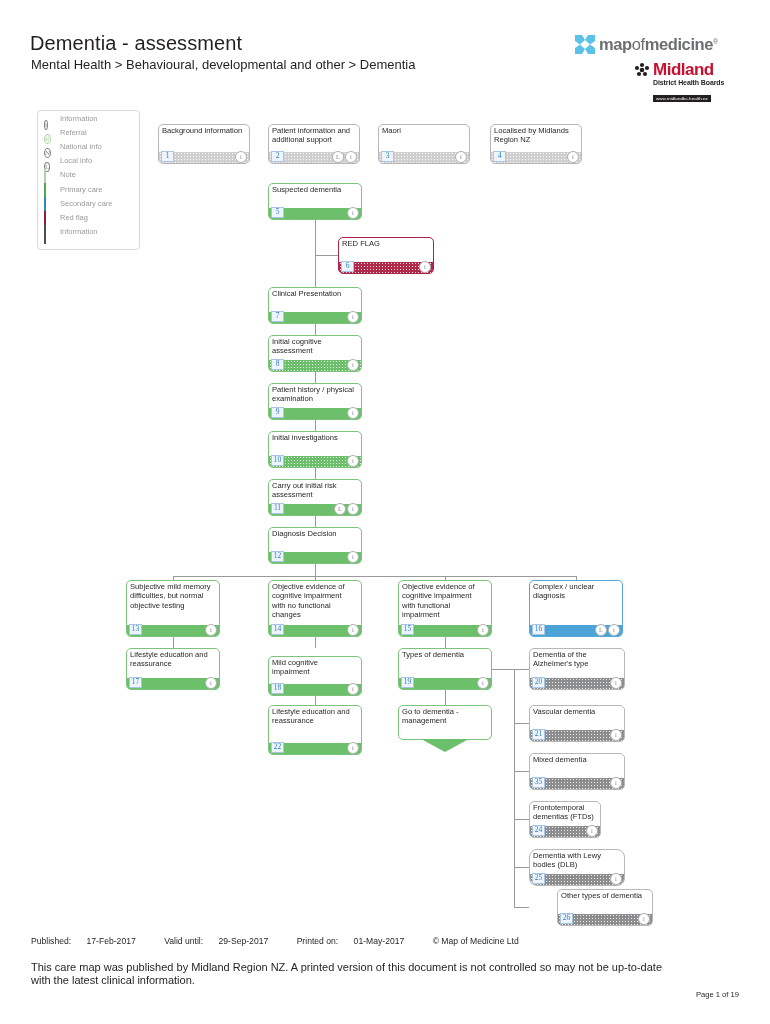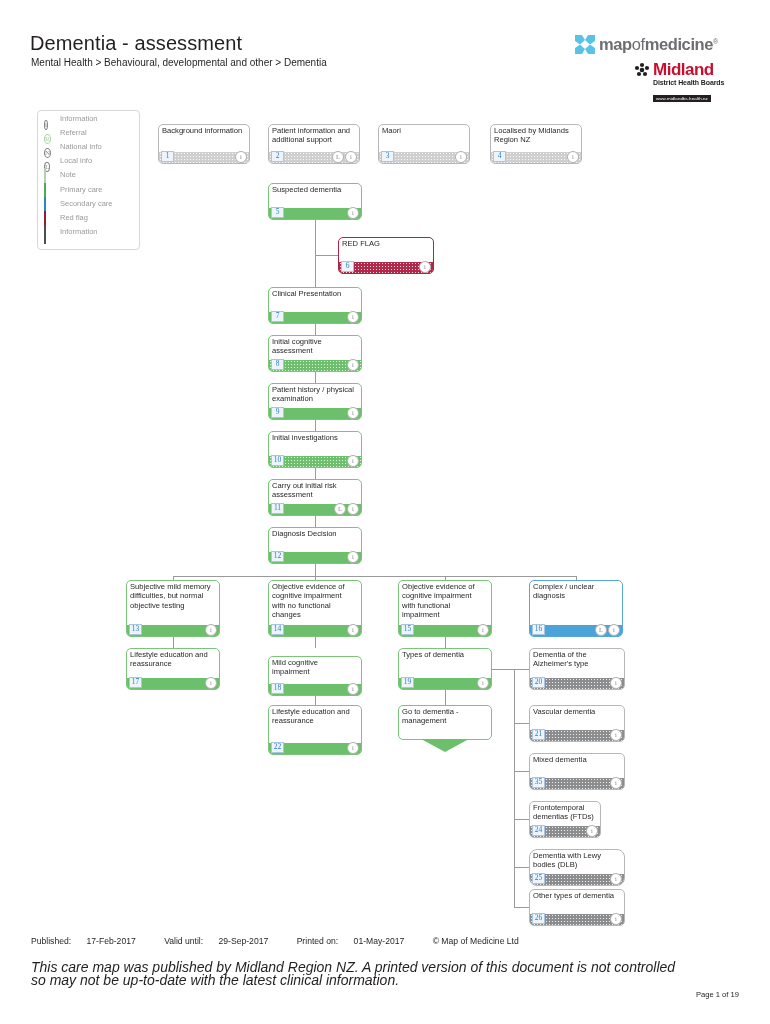--- a/index.html
+++ b/index.html
@@ -5,21 +5,21 @@
   html,body{margin:0;padding:0;}
   body{
     width:770px;height:1024px;background:#ffffff;
     font-family:"Liberation Sans", sans-serif;
     color:#231f20;position:relative;overflow:hidden;
   }
   .page{position:absolute;left:0;top:0;width:770px;height:1024px;}
 
   
   #page-title{position:absolute;left:30px;top:32px;font-size:20px;font-weight:400;color:#231f20;letter-spacing:.1px;}
-  #breadcrumb{position:absolute;left:31px;top:57px;font-size:10px;color:#231f20;}
+  #breadcrumb{position:absolute;left:31px;top:57px;font-size:13px;color:#231f20;}
 
   
   .mom-logo{position:absolute;left:574px;top:34px;display:flex;align-items:center;}
   .mom-mark{width:22px;height:21px;position:relative;margin-right:3px;}
   .mom-mark svg{display:block;}
   .mom-text{font-size:16.5px;font-weight:bold;color:#6d6e71;letter-spacing:-.4px;line-height:1;}
   .mom-text .light{font-weight:normal;color:#6d6e71;}
   .mom-reg{font-size:7px;vertical-align:super;font-weight:normal;}
 
   
@@ -83,21 +83,21 @@
      background-size:3px 3px;}
 
   
   .ln{position:absolute;background:#9a9a9a;}
   .lnv{width:1px;}
   .lnh{height:1px;}
 
   
   #footer1{position:absolute;left:31px;top:936px;font-size:8.6px;color:#231f20;}
   #footer1 span{margin-right:13px;}
-  #footer2{position:absolute;left:31px;top:961px;width:645px;font-size:14px;line-height:12.5px;color:#231f20;font-style:italic;}
+  #footer2{position:absolute;left:31px;top:961px;width:645px;font-size:11px;line-height:12.5px;color:#231f20;}
   #pagenum{position:absolute;right:31px;top:990px;font-size:7.6px;color:#231f20;}
 </style>
 </head>
 <body>
 
 <div class="page">
 
   <div id="page-title">Dementia - assessment</div>
   <div id="breadcrumb">Mental Health &gt; Behavioural, developmental and other &gt; Dementia</div>
 
@@ -396,21 +396,21 @@
         </div>
       </div>
       <div class="node n-gray" style="left: 529px; top: 849px; width: 96px; height: 37px; border-radius: 8px;">
         <div class="ntext">Dementia with Lewy bodies (DLB)</div>
         <div class="bar"></div>
         <div class="numbox">25</div>
         <div class="icons">
           <span class="ic">i</span>
         </div>
       </div>
-      <div class="node n-gray" style="left: 529px; top: 889px; width: 96px; height: 37px;">
+      <div class="node n-gray" style="left: 557px; top: 889px; width: 96px; height: 37px;">
         <div class="ntext">Other types of dementia</div>
         <div class="bar"></div>
         <div class="numbox">26</div>
         <div class="icons">
           <span class="ic">i</span>
         </div>
       </div>
       <div style="position: absolute; left: 398px; top: 705px; width: 94px; height: 49px;">
         <div style="position: absolute; left: 0px; top: 0px; width: 94px; height: 35px; box-sizing: border-box; background: rgb(255, 255, 255); border: 1px solid rgb(124, 196, 123); border-radius: 5px;">
           <div style="position: absolute; left: 3px; top: 1px; right: 4px; font-size: 7.6px; line-height: 9.4px; color: rgb(35, 31, 32);">Go to dementia - management</div>

